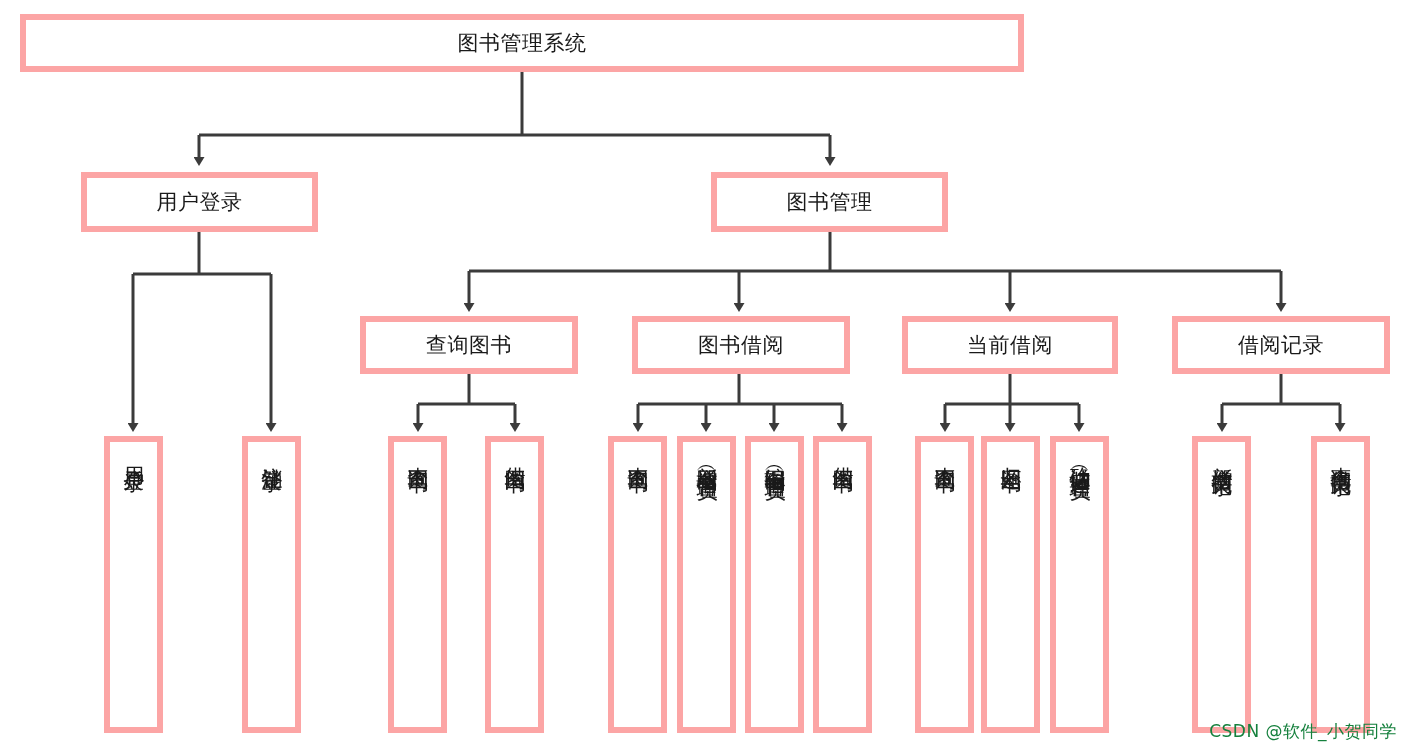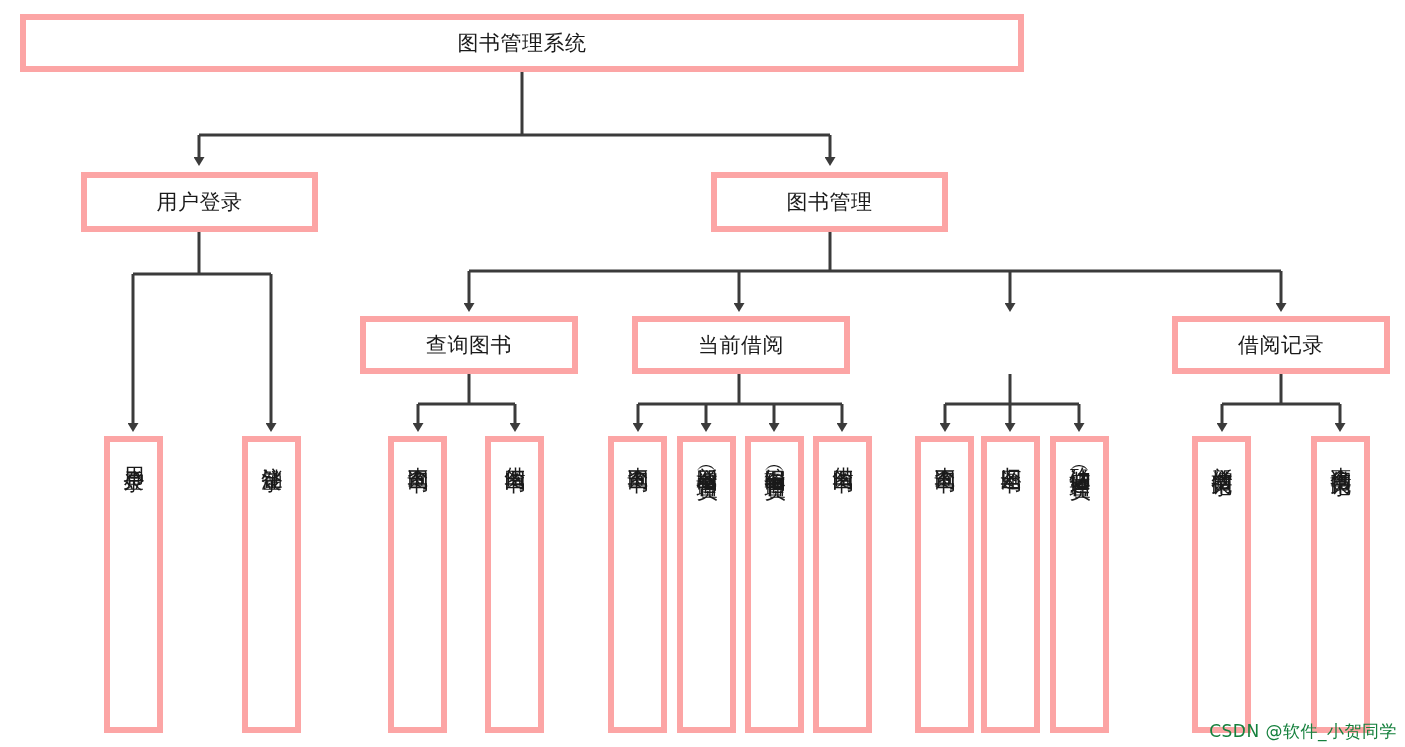--- a/index.html
+++ b/index.html
@@ -136,20 +136,23 @@
     <span class="node-label">用户登录</span>
   </div>
   <div class="node horiz" style="left:711px; top:172px; width:237px; height:60px;">
     <span class="node-label">图书管理</span>
   </div>
 
   <div class="node horiz" style="left:360px; top:316px; width:218px; height:58px;">
     <span class="node-label">查询图书</span>
   </div>
   <div class="node horiz" style="left:632px; top:316px; width:218px; height:58px;">
+    <span class="node-label">图书借阅</span>
+  </div>
+  <div class="node horiz" style="left:902px; top:316px; width:216px; height:58px;">
     <span class="node-label">当前借阅</span>
   </div>
   <div class="node horiz" style="left:1172px; top:316px; width:218px; height:58px;">
     <span class="node-label">借阅记录</span>
   </div>
 
   <div class="node vert" style="left:104px; top:436px; width:59px; height:297px;">
     <span class="node-label">用户登录</span>
   </div>
   <div class="node vert" style="left:242px; top:436px; width:59px; height:297px;">

